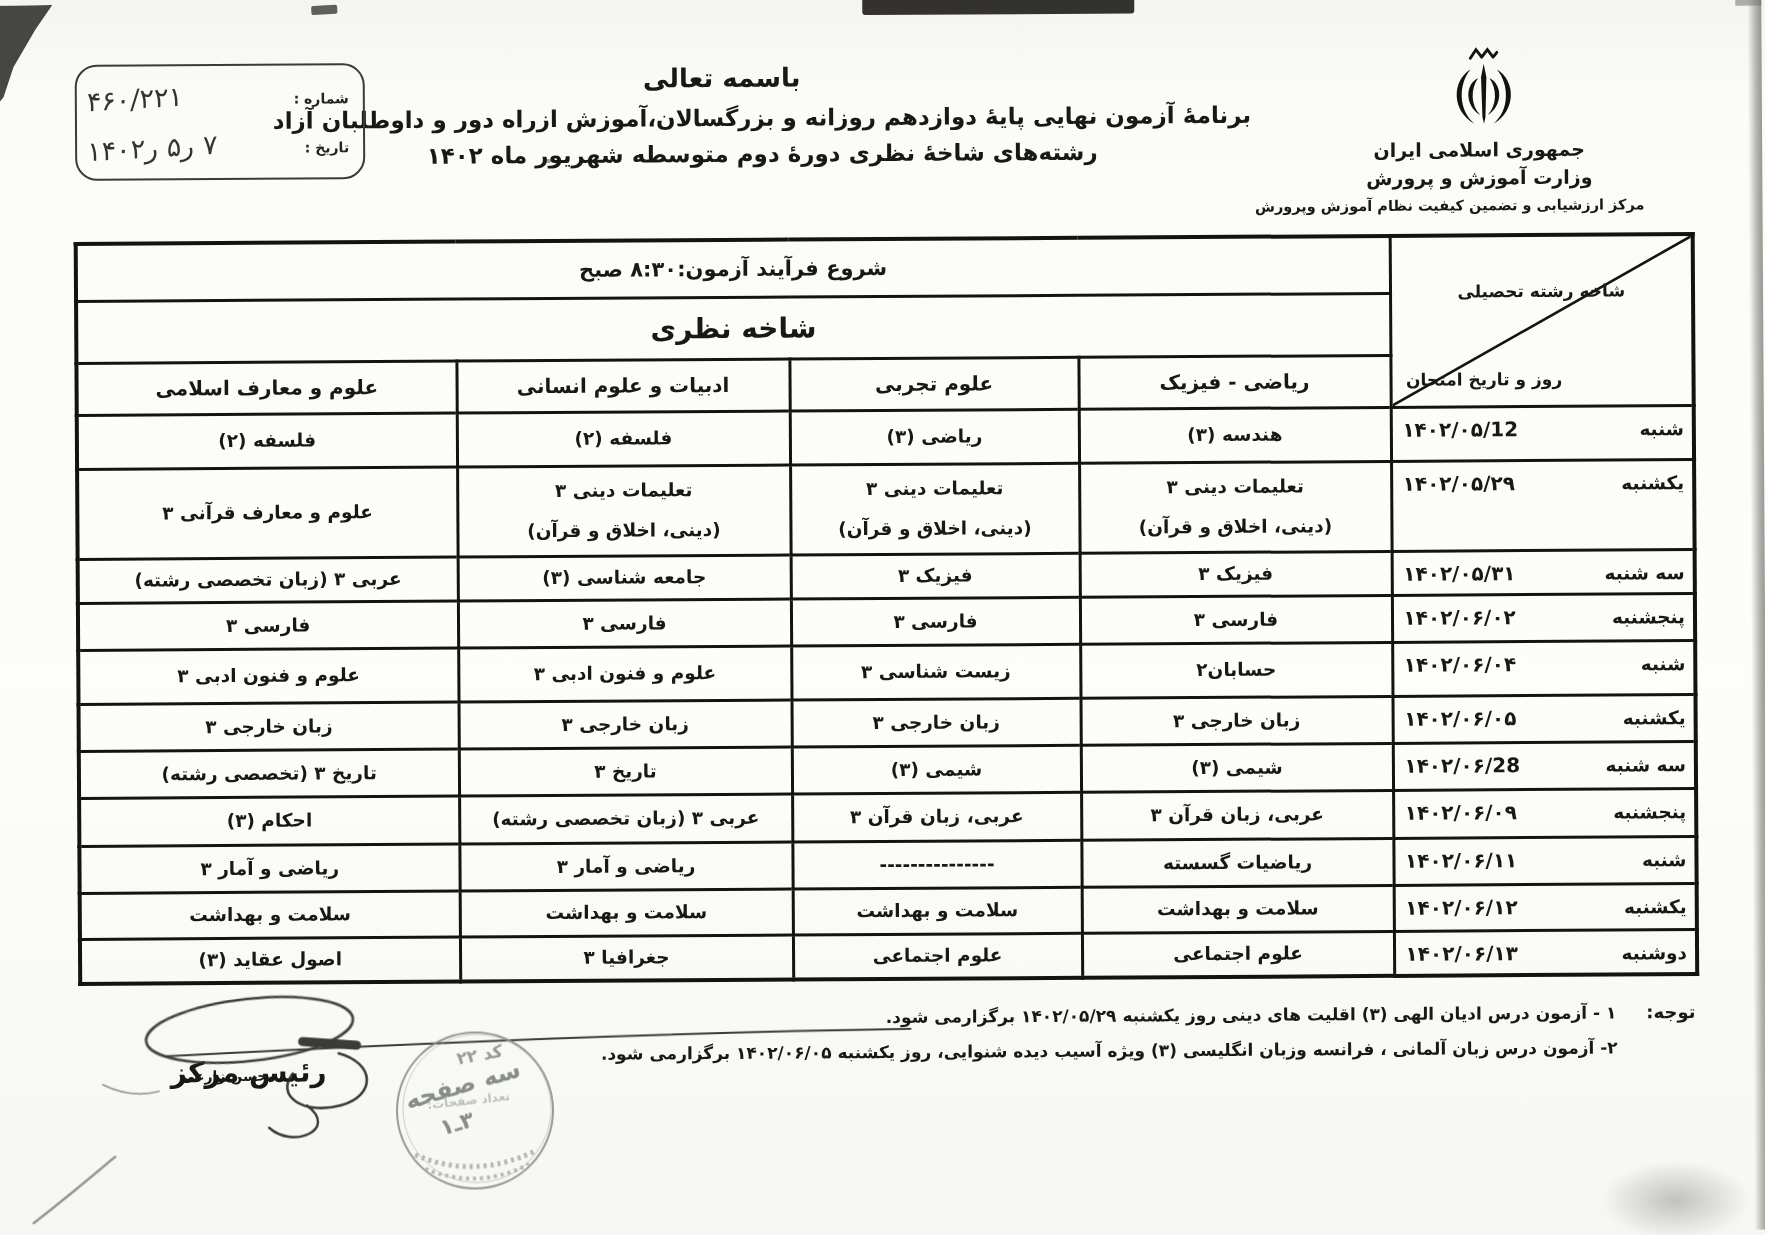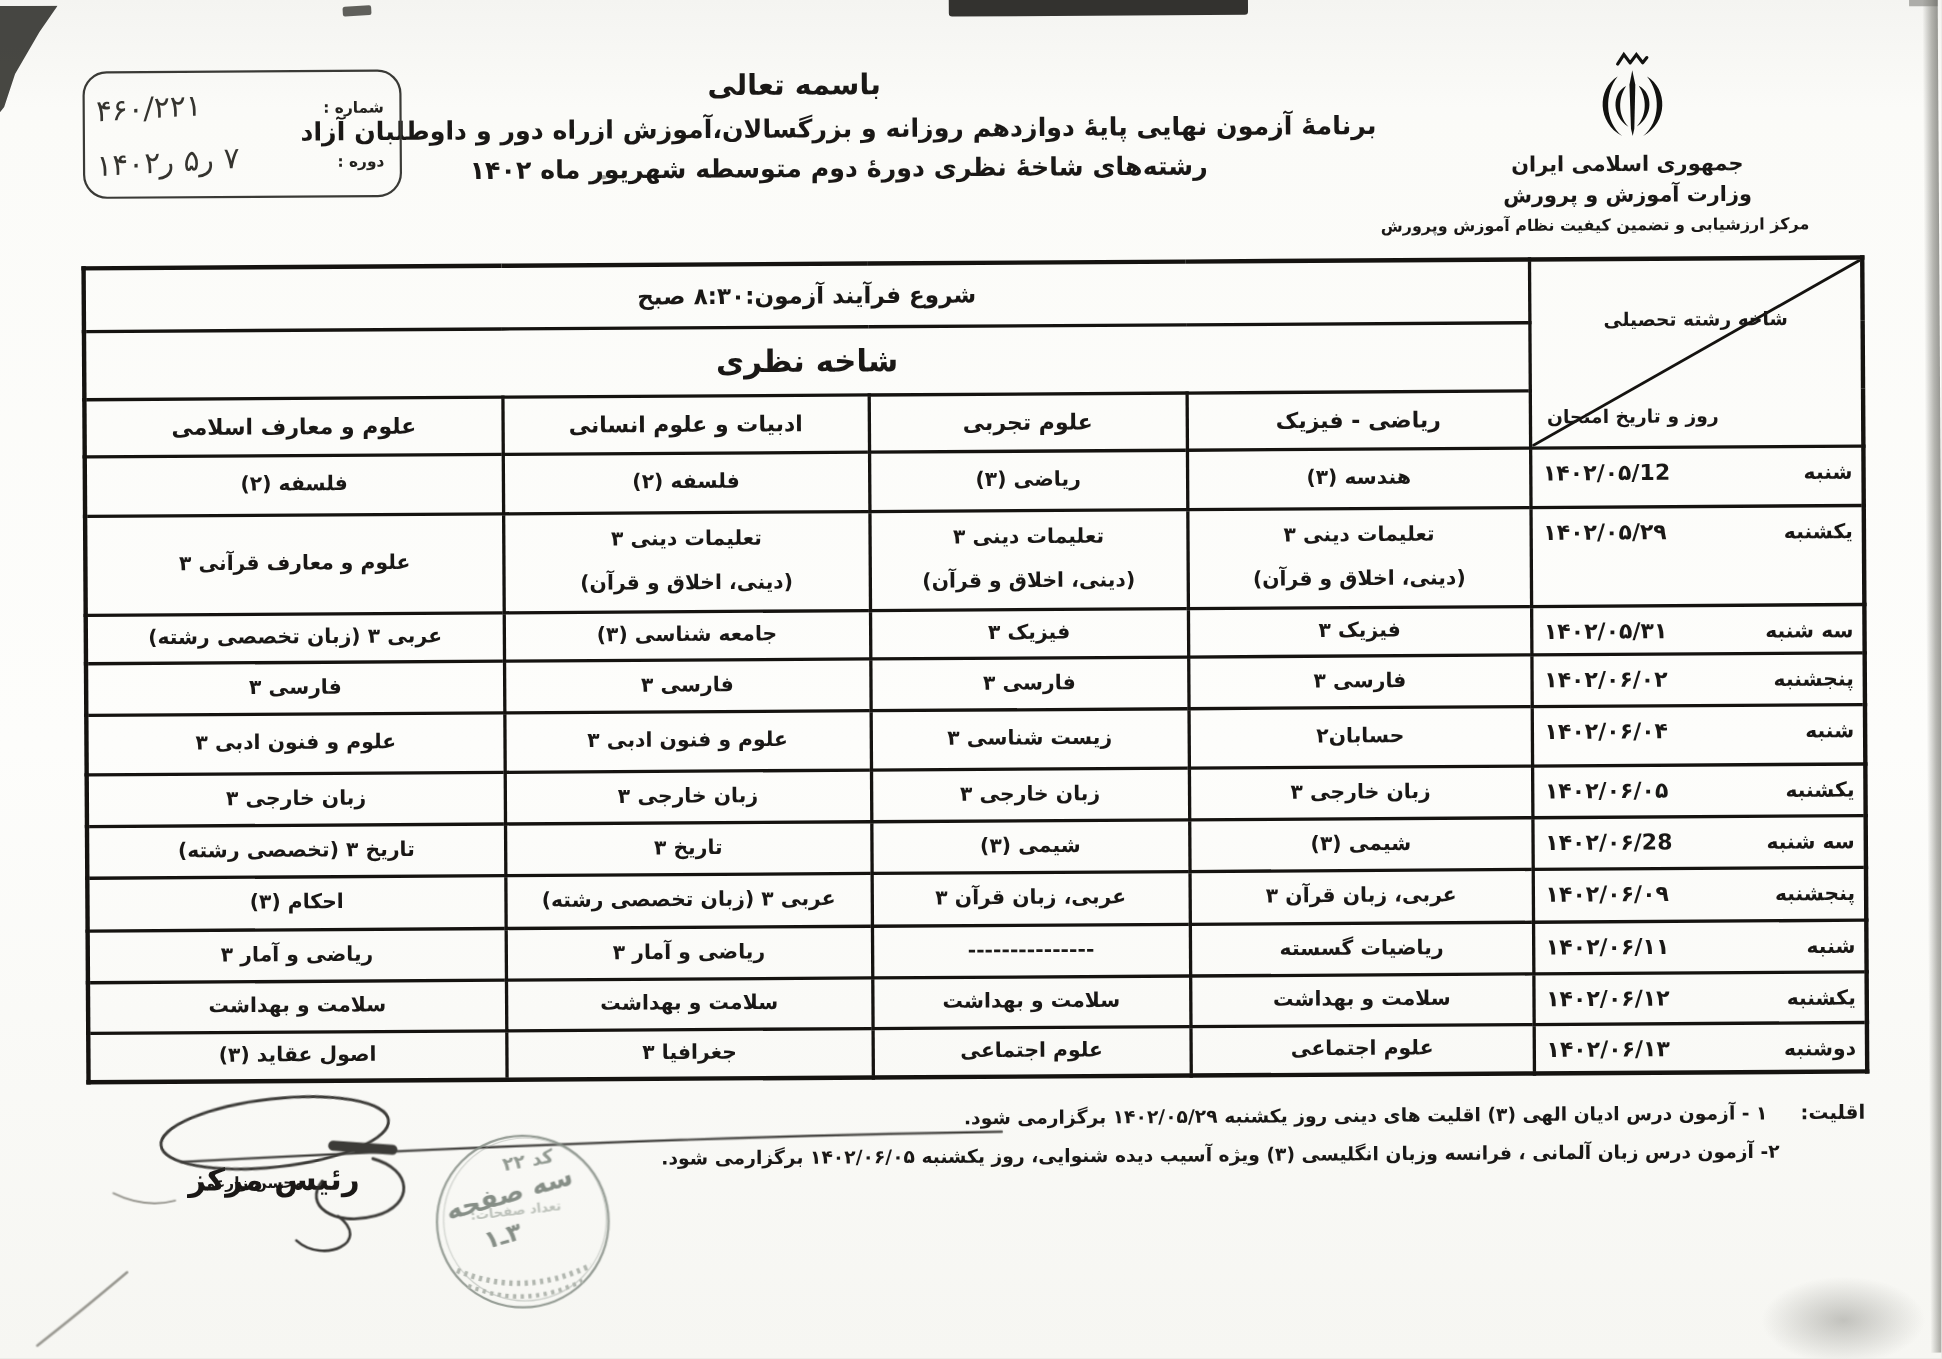--- a/index.html
+++ b/index.html
@@ -129,21 +129,21 @@
       <div class="t1">برنامهٔ آزمون نهایی پایهٔ دوازدهم روزانه و بزرگسالان،آموزش ازراه دور و داوطلبان آزاد</div>
       <div class="t2">رشته‌های شاخهٔ نظری دورهٔ دوم متوسطه شهریور ماه ۱۴۰۲</div>
     </div>
 
     <div class="refbox">
       <div class="refrow">
         <span class="reflabel">شماره :</span>
         <span class="handval">۴۶۰/۲۲۱</span>
       </div>
       <div class="refrow">
-        <span class="reflabel">دوره :</span>
+        <span class="reflabel">تاریخ :</span>
         <span class="handval">۷ ر۵ ر۱۴۰۲</span>
       </div>
     </div>
 
     <table class="exam">
       <colgroup>
         <col style="width:303px">
           <col style="width:312px">
           <col style="width:289px">
         <col style="width:333px">
@@ -306,21 +306,21 @@
             <td class="subj">علوم اجتماعی</td>
             <td class="subj">علوم اجتماعی</td>
             <td class="subj">جغرافیا ۳</td>
             <td class="subj">اصول عقاید (۳)</td>
           </tr>
         </tbody>
     </table>
 
     <div class="notes">
       <div class="note1">
-        <span class="note-label">اقلیت:</span>
+        <span class="note-label">توجه:</span>
         <span class="note-text">۱ - آزمون درس ادیان الهی (۳)  اقلیت های دینی روز یکشنبه  ۱۴۰۲/۰۵/۲۹ برگزارمی شود.</span>
       </div>
       <div class="note2">
         <span class="note-text">۲- آزمون درس زبان آلمانی ، فرانسه وزبان انگلیسی (۳) ویژه آسیب دیده شنوایی، روز یکشنبه  ۱۴۰۲/۰۶/۰۵  برگزارمی شود.</span>
       </div>
     </div>
 
     <div class="sig-name">محسن زارعی</div>
     <div class="sig-title">رئیس مرکز</div>
 

